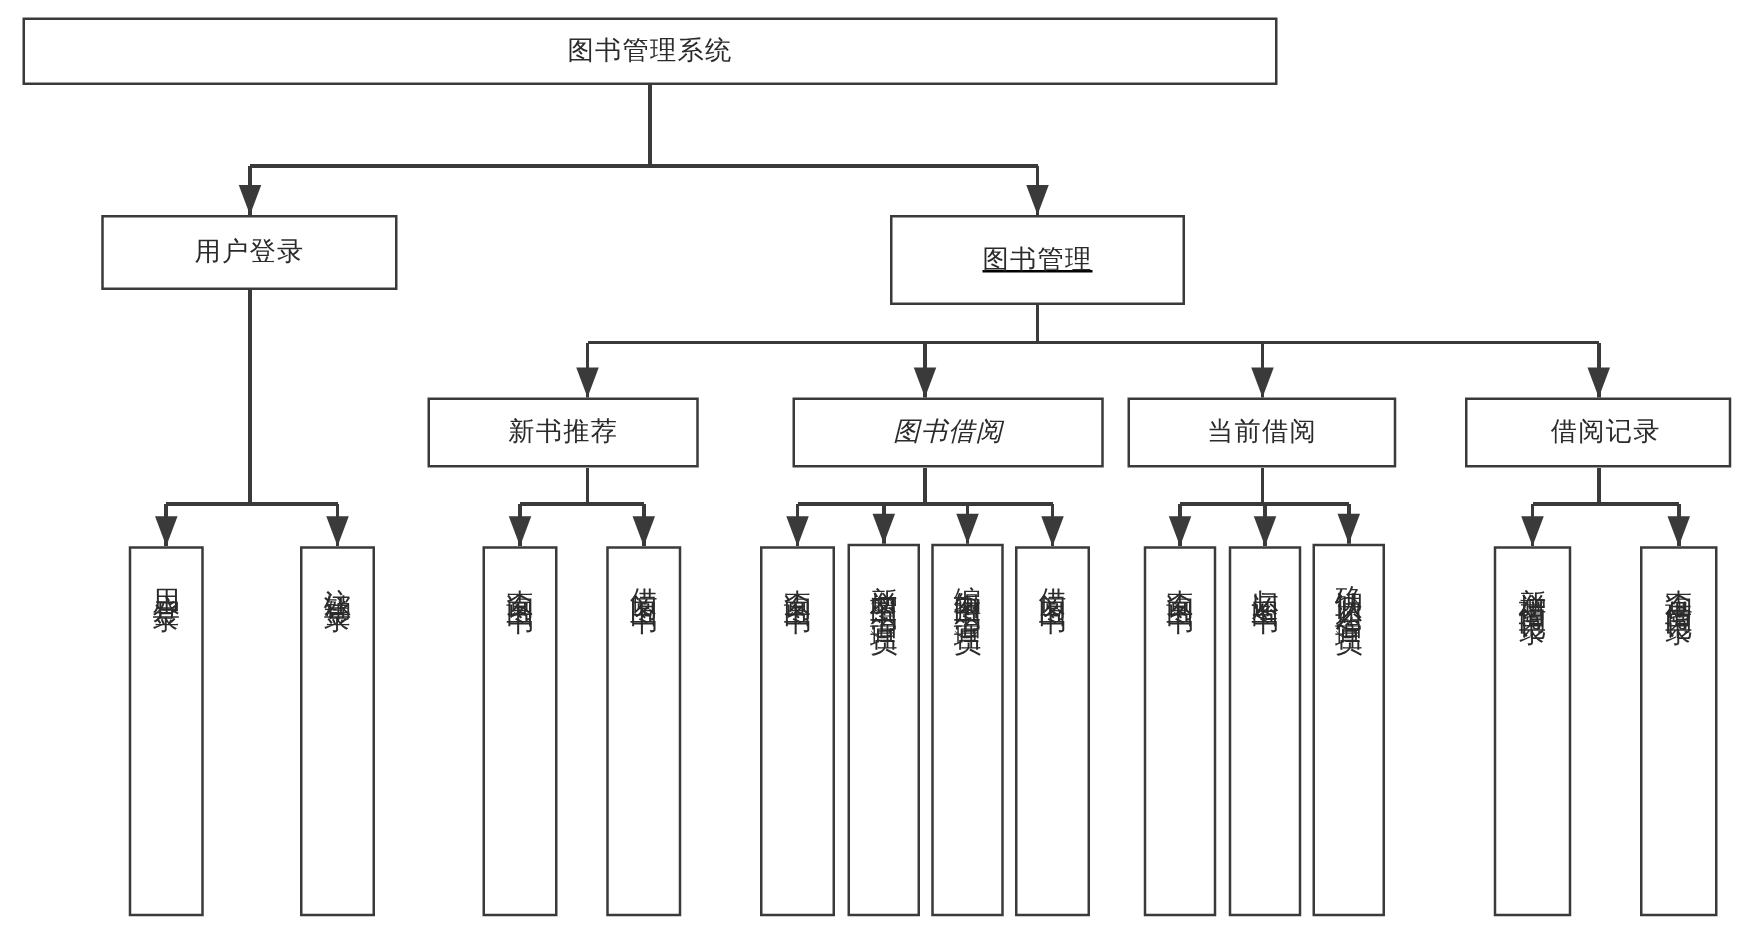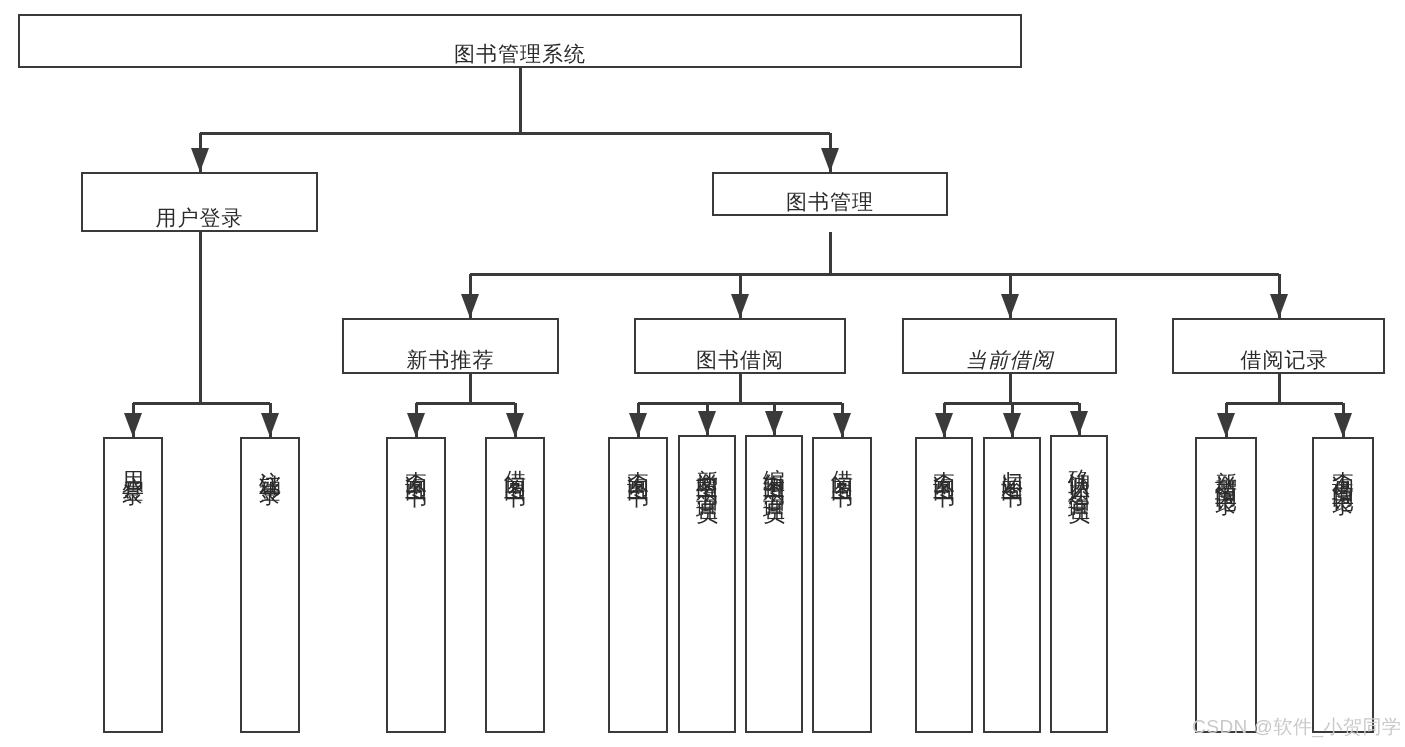--- a/index.html
+++ b/index.html
@@ -24,21 +24,21 @@
     width: 1405px;
     height: 747px;
     pointer-events: none;
   }
   .node {
     position: absolute;
     box-sizing: border-box;
     background: #ffffff;
     border: 2px solid #3a3a3a;
     display: flex;
-    align-items: flex-end;
+    align-items: center;
     justify-content: center;
     overflow: hidden;
   }
   .node-label {
     color: #2b2b2b;
     line-height: 1.15;
     text-align: center;
     white-space: nowrap;
   }
   .node.horizontal .node-label {
@@ -123,30 +123,30 @@
       <line x1="1343" y1="403" x2="1343" y2="437" stroke="#3a3a3a" stroke-width="3" shape-rendering="crispEdges"></line>
       <polygon points="1334,413 1352,413 1343,437" fill="#3a3a3a"></polygon>
     </svg>
   <div id="node-layer">
       <div class="node horizontal" style="left: 18px; top: 14px; width: 1004px; height: 54px; border-color: rgb(58, 58, 58);">
         <span class="node-label" style="color: rgb(43, 43, 43);">图书管理系统</span>
       </div>
       <div class="node horizontal" style="left: 81px; top: 172px; width: 237px; height: 60px; border-color: rgb(58, 58, 58);">
         <span class="node-label" style="color: rgb(43, 43, 43);">用户登录</span>
       </div>
-      <div class="node horizontal" style="left: 712px; top: 172px; width: 236px; height: 44px; border-color: rgb(58, 58, 58);">
+      <div class="node horizontal" style="left: 712px; top: 172px; width: 236px; height: 72px; border-color: rgb(58, 58, 58); text-decoration: underline;">
         <span class="node-label" style="color: rgb(43, 43, 43);">图书管理</span>
       </div>
       <div class="node horizontal" style="left: 342px; top: 318px; width: 217px; height: 56px; border-color: rgb(58, 58, 58);">
         <span class="node-label" style="color: rgb(43, 43, 43);">新书推荐</span>
       </div>
-      <div class="node horizontal" style="left: 634px; top: 318px; width: 212px; height: 56px; border-color: rgb(58, 58, 58);">
+      <div class="node horizontal" style="left: 634px; top: 318px; width: 249px; height: 56px; border-color: rgb(58, 58, 58); font-style: italic;">
         <span class="node-label" style="color: rgb(43, 43, 43);">图书借阅</span>
       </div>
-      <div class="node horizontal" style="left: 902px; top: 318px; width: 215px; height: 56px; border-color: rgb(58, 58, 58); font-style: italic;">
+      <div class="node horizontal" style="left: 902px; top: 318px; width: 215px; height: 56px; border-color: rgb(58, 58, 58);">
         <span class="node-label" style="color: rgb(43, 43, 43);">当前借阅</span>
       </div>
       <div class="node horizontal" style="left: 1172px; top: 318px; width: 213px; height: 56px; border-color: rgb(58, 58, 58);">
         <span class="node-label" style="color: rgb(43, 43, 43); margin-left: 12px;">借阅记录</span>
       </div>
       <div class="node vertical" style="left: 103px; top: 437px; width: 60px; height: 296px; border-color: rgb(58, 58, 58);">
         <span class="node-label" style="color: rgb(43, 43, 43);">用户登录</span>
       </div>
       <div class="node vertical" style="left: 240px; top: 437px; width: 60px; height: 296px; border-color: rgb(58, 58, 58);">
         <span class="node-label" style="color: rgb(43, 43, 43);">注销登录</span>
@@ -178,14 +178,13 @@
       <div class="node vertical" style="left: 1050px; top: 435px; width: 58px; height: 298px; border-color: rgb(58, 58, 58);">
         <span class="node-label" style="color: rgb(43, 43, 43);">确认归还（管理员）</span>
       </div>
       <div class="node vertical" style="left: 1195px; top: 437px; width: 62px; height: 296px; border-color: rgb(58, 58, 58);">
         <span class="node-label" style="color: rgb(43, 43, 43);">新增借阅记录</span>
       </div>
       <div class="node vertical" style="left: 1312px; top: 437px; width: 62px; height: 296px; border-color: rgb(58, 58, 58);">
         <span class="node-label" style="color: rgb(43, 43, 43);">查询借阅记录</span>
       </div>
     </div>
-  <div class="watermark" style="left:1192px; top:714px;">CSDN @软件_小贺同学</div>
 </div>
 
 </body></html>

